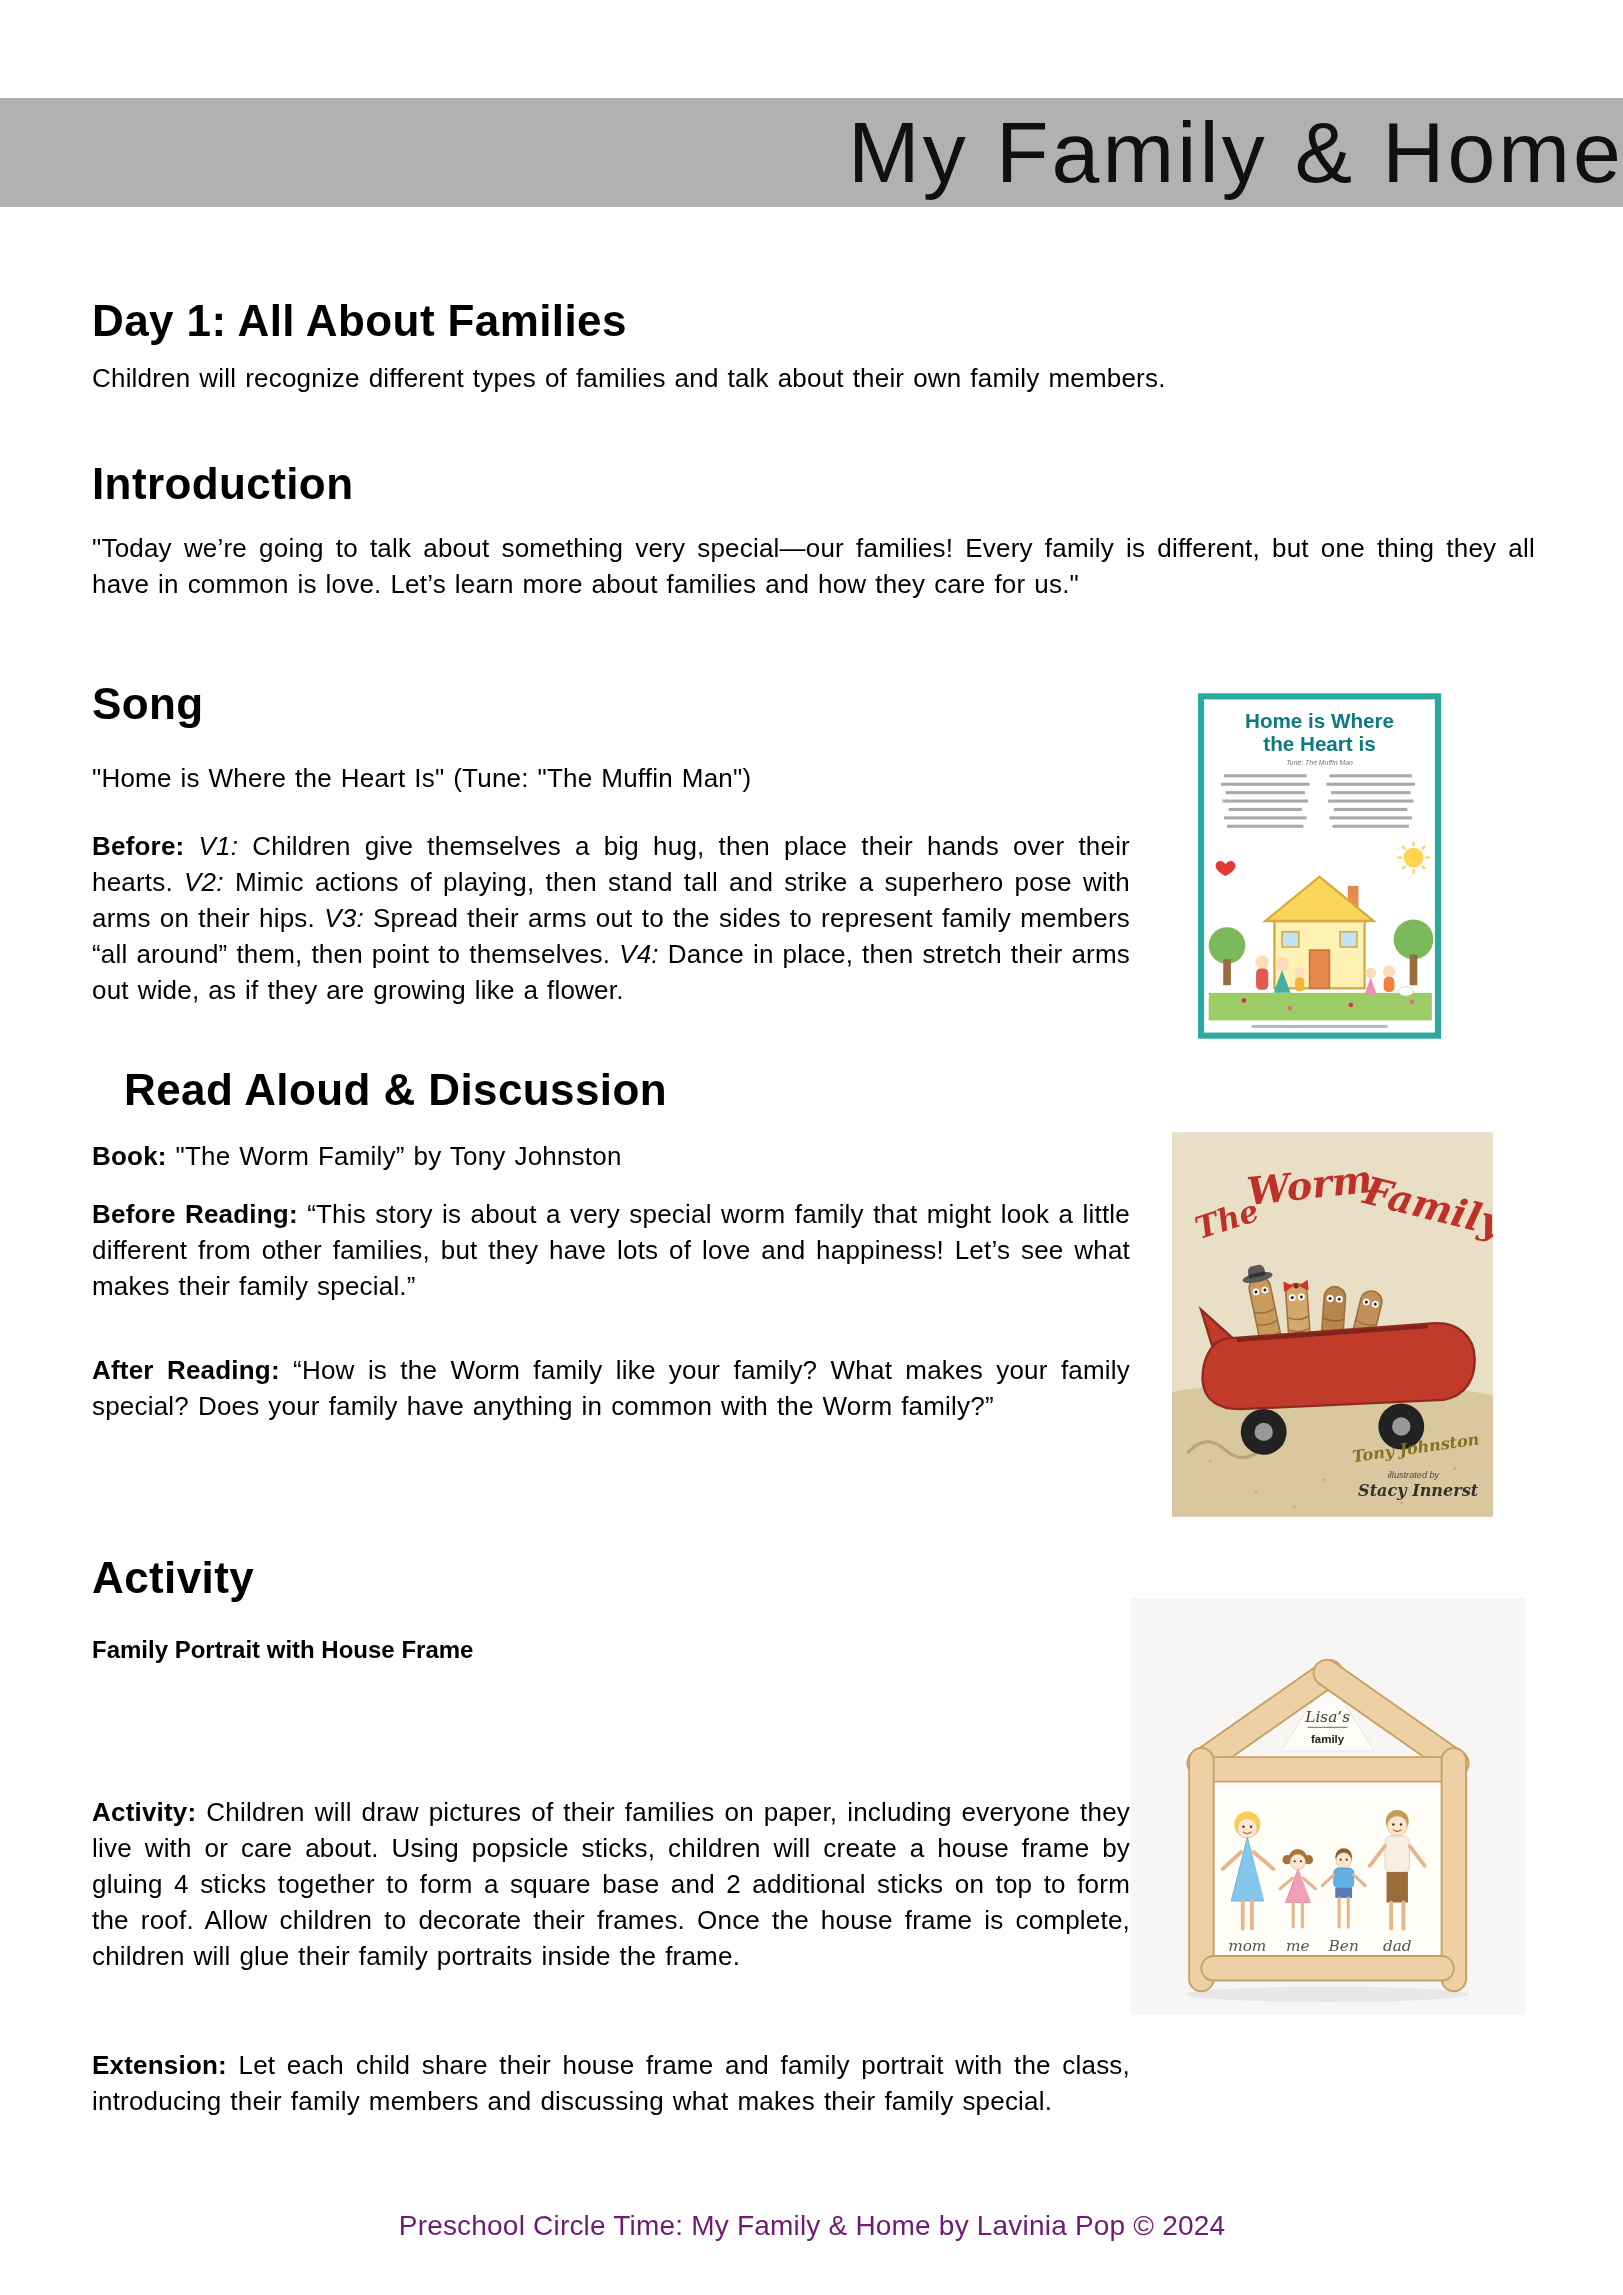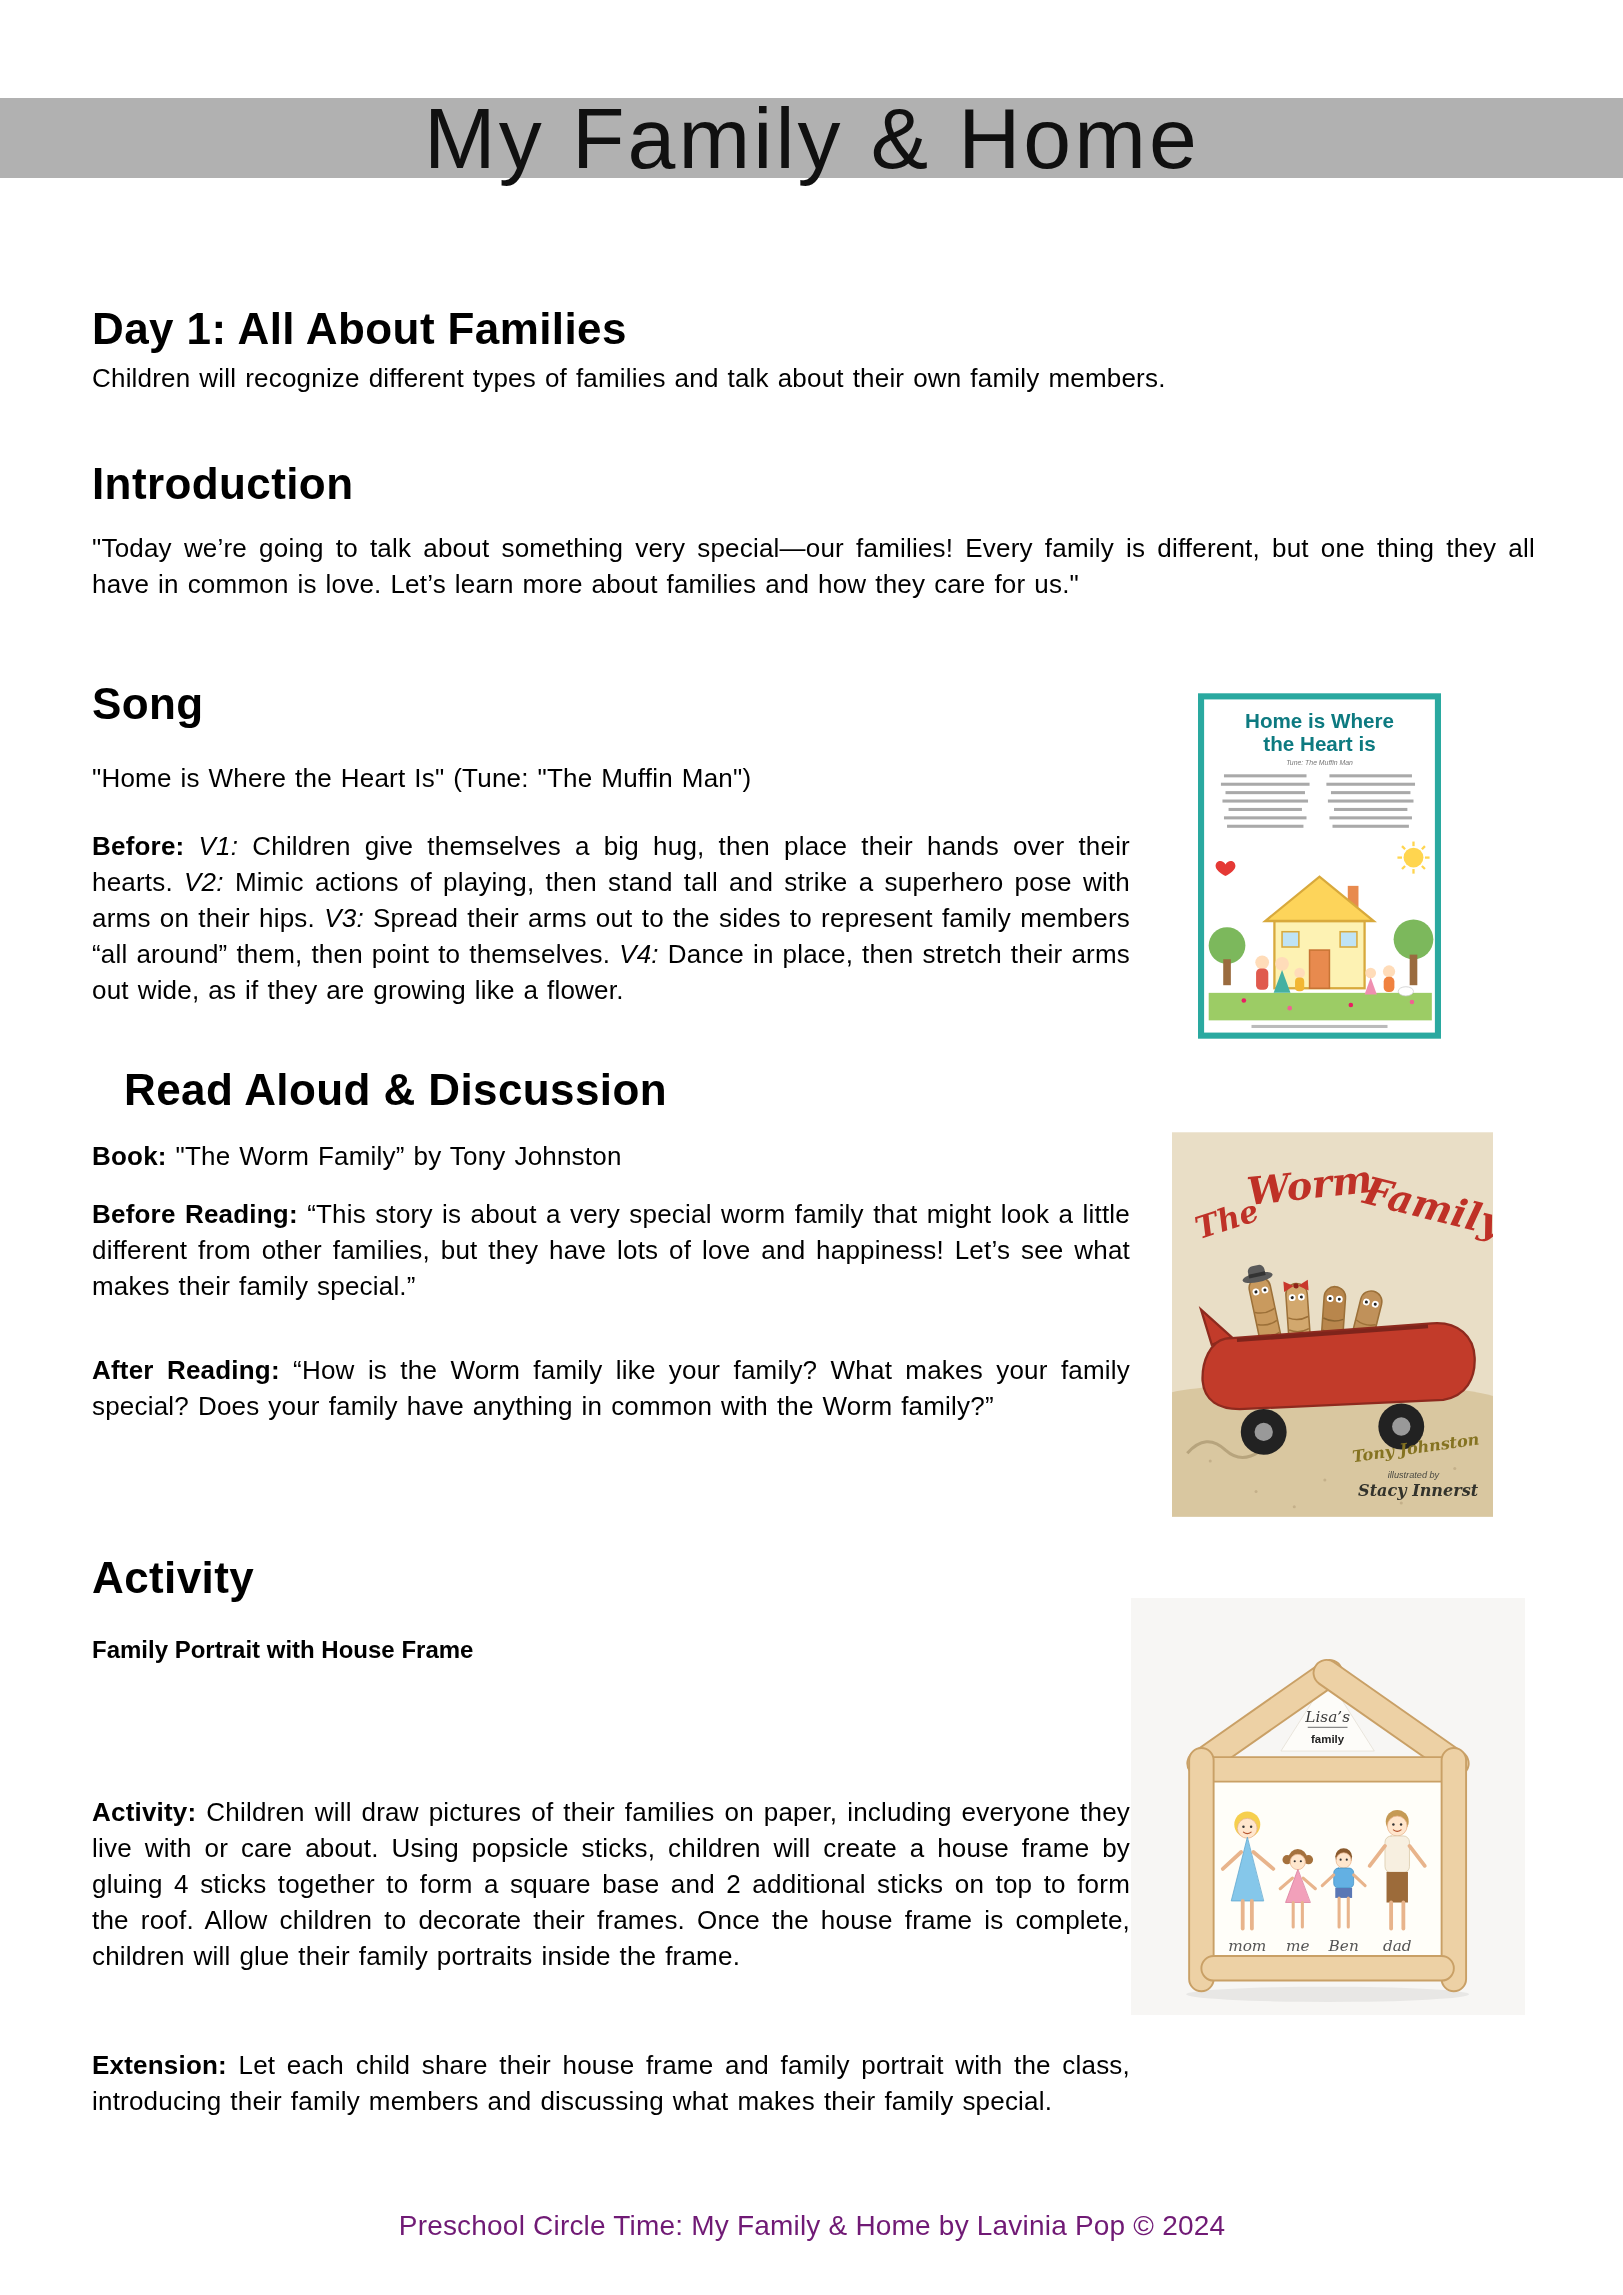--- a/index.html
+++ b/index.html
@@ -1,22 +1,22 @@
 <!DOCTYPE html>
 <html style="font-size:12.2px"><head>
 <meta charset="utf-8">
 <style>
   html,body { margin:0; padding:0; background:#ffffff; }
   .page {
     position:relative; width:1624px; height:2295px; background:#ffffff;
     font-family:"Liberation Sans","DejaVu Sans",sans-serif; color:#000; overflow:hidden;
   }
   .banner {
-    position:absolute; left:0; top:98px; width:1624px; height:80px;
-    background:#b1b1b1; display:flex; align-items:center; justify-content:center;
+    position:absolute; left:0; top:98px; width:1624px; height:109px;
+    background:#b1b1b1; display:flex; align-items:center; justify-content:flex-end;
   }
   .page-title {
     margin:0; font-size:86px; font-weight:400; letter-spacing:3.1px; color:#101010;
   }
   .heading {
     position:absolute; margin:0; font-size:44px; font-weight:800; letter-spacing:0.4px; color:#000;
   }
   .subheading {
     position:absolute; margin:0; font-size:24px; font-weight:800; color:#000;
   }
@@ -38,21 +38,21 @@
 </style>
 </head>
 <body>
 
 <div class="page">
 
   <header class="banner">
     <h1 class="page-title">My Family &amp; Home</h1>
   </header>
 
-  <h2 class="heading" style="left:92px;top:304px;">Day 1: All About Families</h2>
+  <h2 class="heading" style="left:92px;top:296px;">Day 1: All About Families</h2>
   <p class="para w-full left" style="left:92px;top:361px;">Children will recognize different types of families and talk about their own family members.</p>
 
   <h2 class="heading" style="left:92px;top:459px;">Introduction</h2>
   <p class="para w-full" style="left:92px;top:531px;">"Today we’re going to talk about something very special—our families! Every family is different, but one thing they all have in common is love. Let’s learn more about families and how they care for us."</p>
 
   <h2 class="heading" style="left:92px;top:679px;">Song</h2>
   <p class="para w-col left" style="left:92px;top:761px;">"Home is Where the Heart Is" (Tune: "The Muffin Man")</p>
 
   <p class="para w-col" style="left:92px;top:829px;">
     <b>Before:</b>

